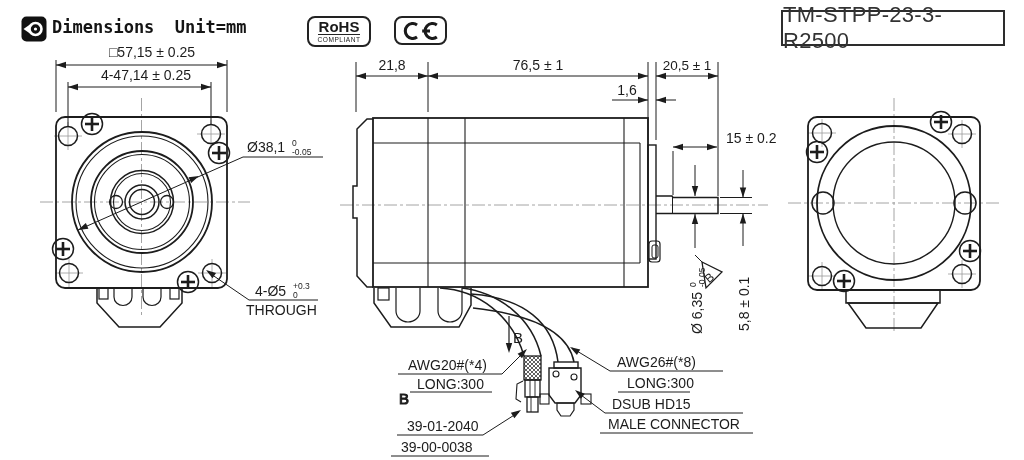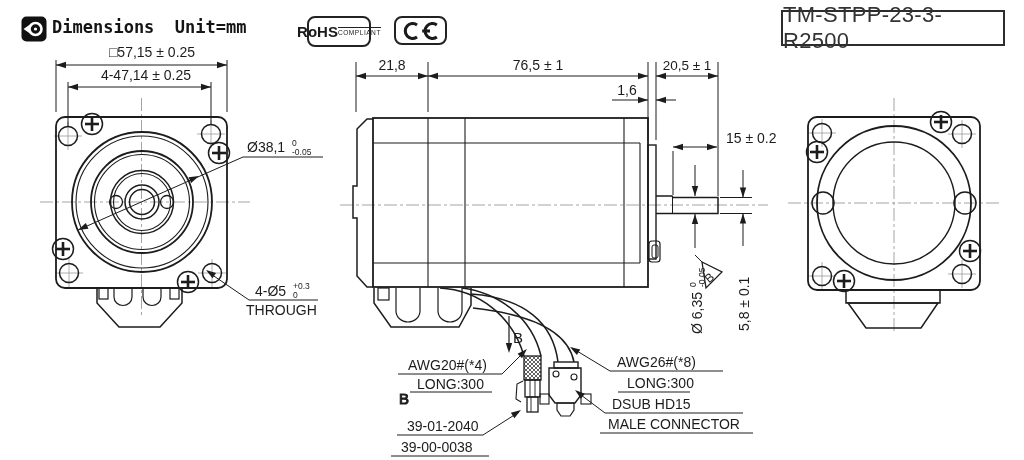--- a/index.html
+++ b/index.html
@@ -3,21 +3,21 @@
 <meta charset="utf-8">
 <style>
   html,body{margin:0;padding:0;background:#ffffff;}
   #stage{position:relative;width:1024px;height:460px;background:#ffffff;overflow:hidden;
          font-family:"Liberation Sans",sans-serif;color:#1c1c1c;}
   
   #proj-icon{position:absolute;left:21px;top:16px;width:26px;height:26px;}
   #dims-label{position:absolute;left:52px;top:17px;font-family:"DejaVu Sans Mono",monospace;
               font-size:17px;font-weight:600;color:#141414;letter-spacing:0px;white-space:pre;}
   #rohs-badge{position:absolute;left:307px;top:16px;width:64px;height:31px;border:2px solid #222;
-              border-radius:8px;display:flex;flex-direction:row;align-items:center;justify-content:center;box-sizing:border-box;}
+              border-radius:8px;display:flex;flex-direction:column;align-items:center;justify-content:center;box-sizing:border-box;}
   #rohs-badge .l1{font-size:15px;line-height:15px;font-weight:600;color:#1a1a1a;}
   #rohs-badge .l2{font-size:6.6px;line-height:8px;letter-spacing:0.5px;color:#1a1a1a;border-top:1px solid #222;padding-top:1px;}
   #ce-badge{position:absolute;left:394px;top:16px;width:53px;height:29px;border:2px solid #222;
             border-radius:8px;display:flex;align-items:center;justify-content:center;box-sizing:border-box;}
   #model-box{position:absolute;left:781px;top:10px;width:224px;height:36px;border:2.5px solid #2d2d2d;
              display:flex;align-items:center;justify-content:center;box-sizing:border-box;}
   #model-box span{font-size:22px;color:#333;letter-spacing:0.3px;}
   svg text{font-family:"Liberation Sans",sans-serif;fill:#1c1c1c;}
   .dimtext{font-size:14px;}
   .toltext{font-size:8.5px;}

